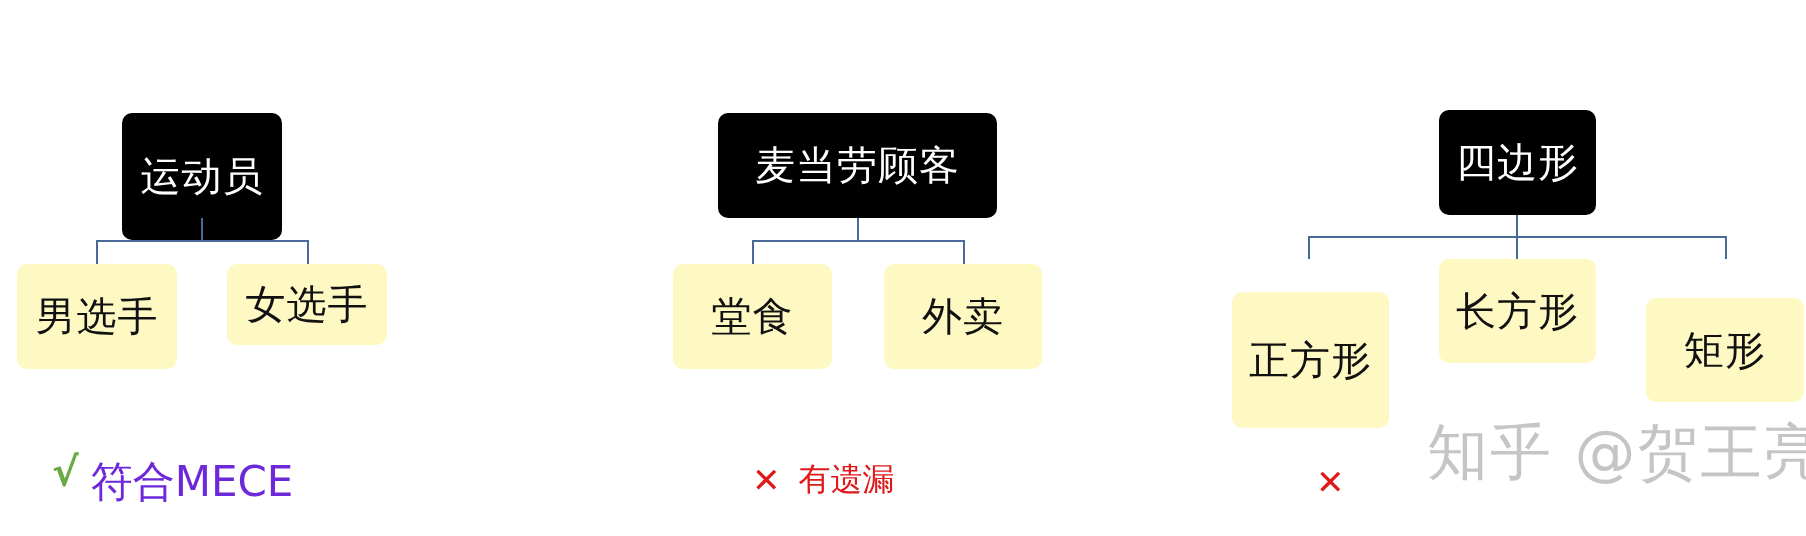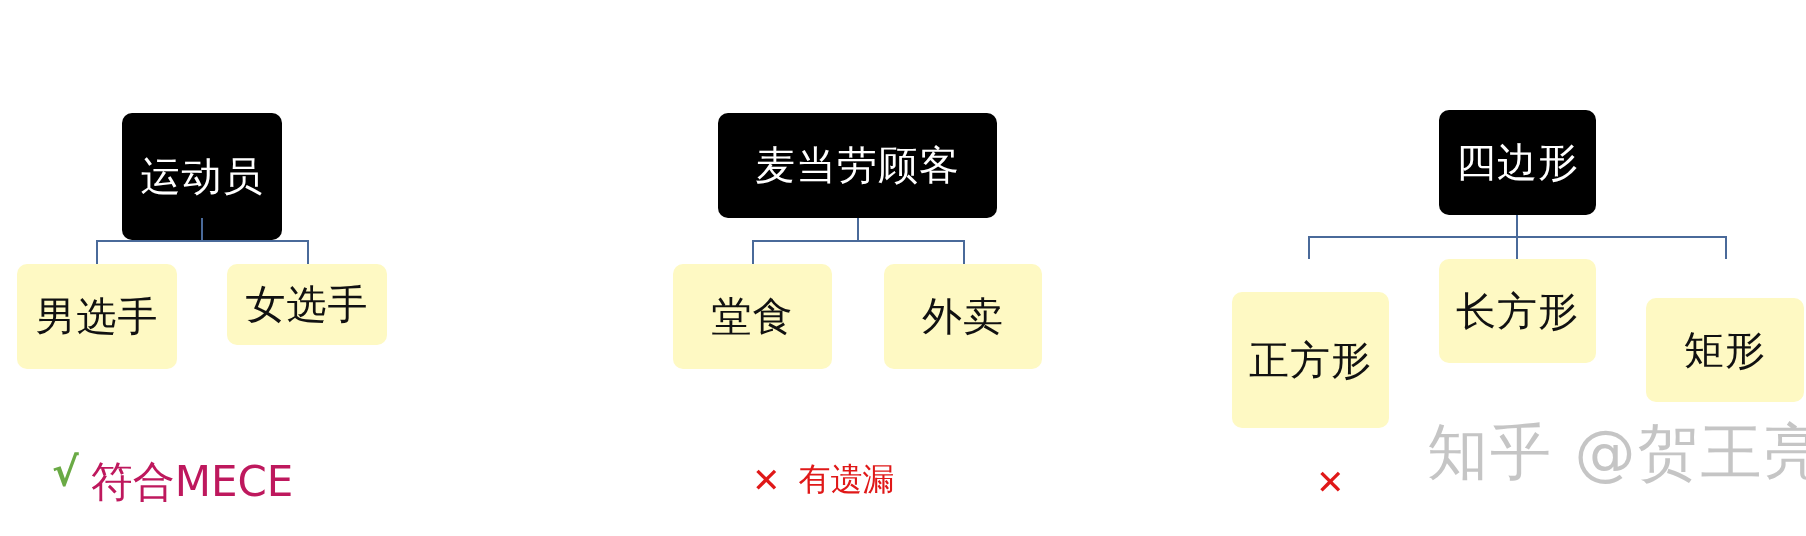--- a/index.html
+++ b/index.html
@@ -53,21 +53,21 @@
       display: inline-block;
     }
     .verdict.ok .mark {
       color: #6aaa45;
       font-size: 40px;
       margin-right: 12px;
       position: relative;
       top: -10px;
     }
     .verdict.ok .text {
-      color: #be185d;
+      color: #6d28d9;
       font-size: 42px;
     }
     .verdict.bad .mark {
       color: #e01818;
       font-size: 34px;
       margin-right: 18px;
     }
     .verdict.bad .text {
       color: #e01818;
       font-size: 32px;

